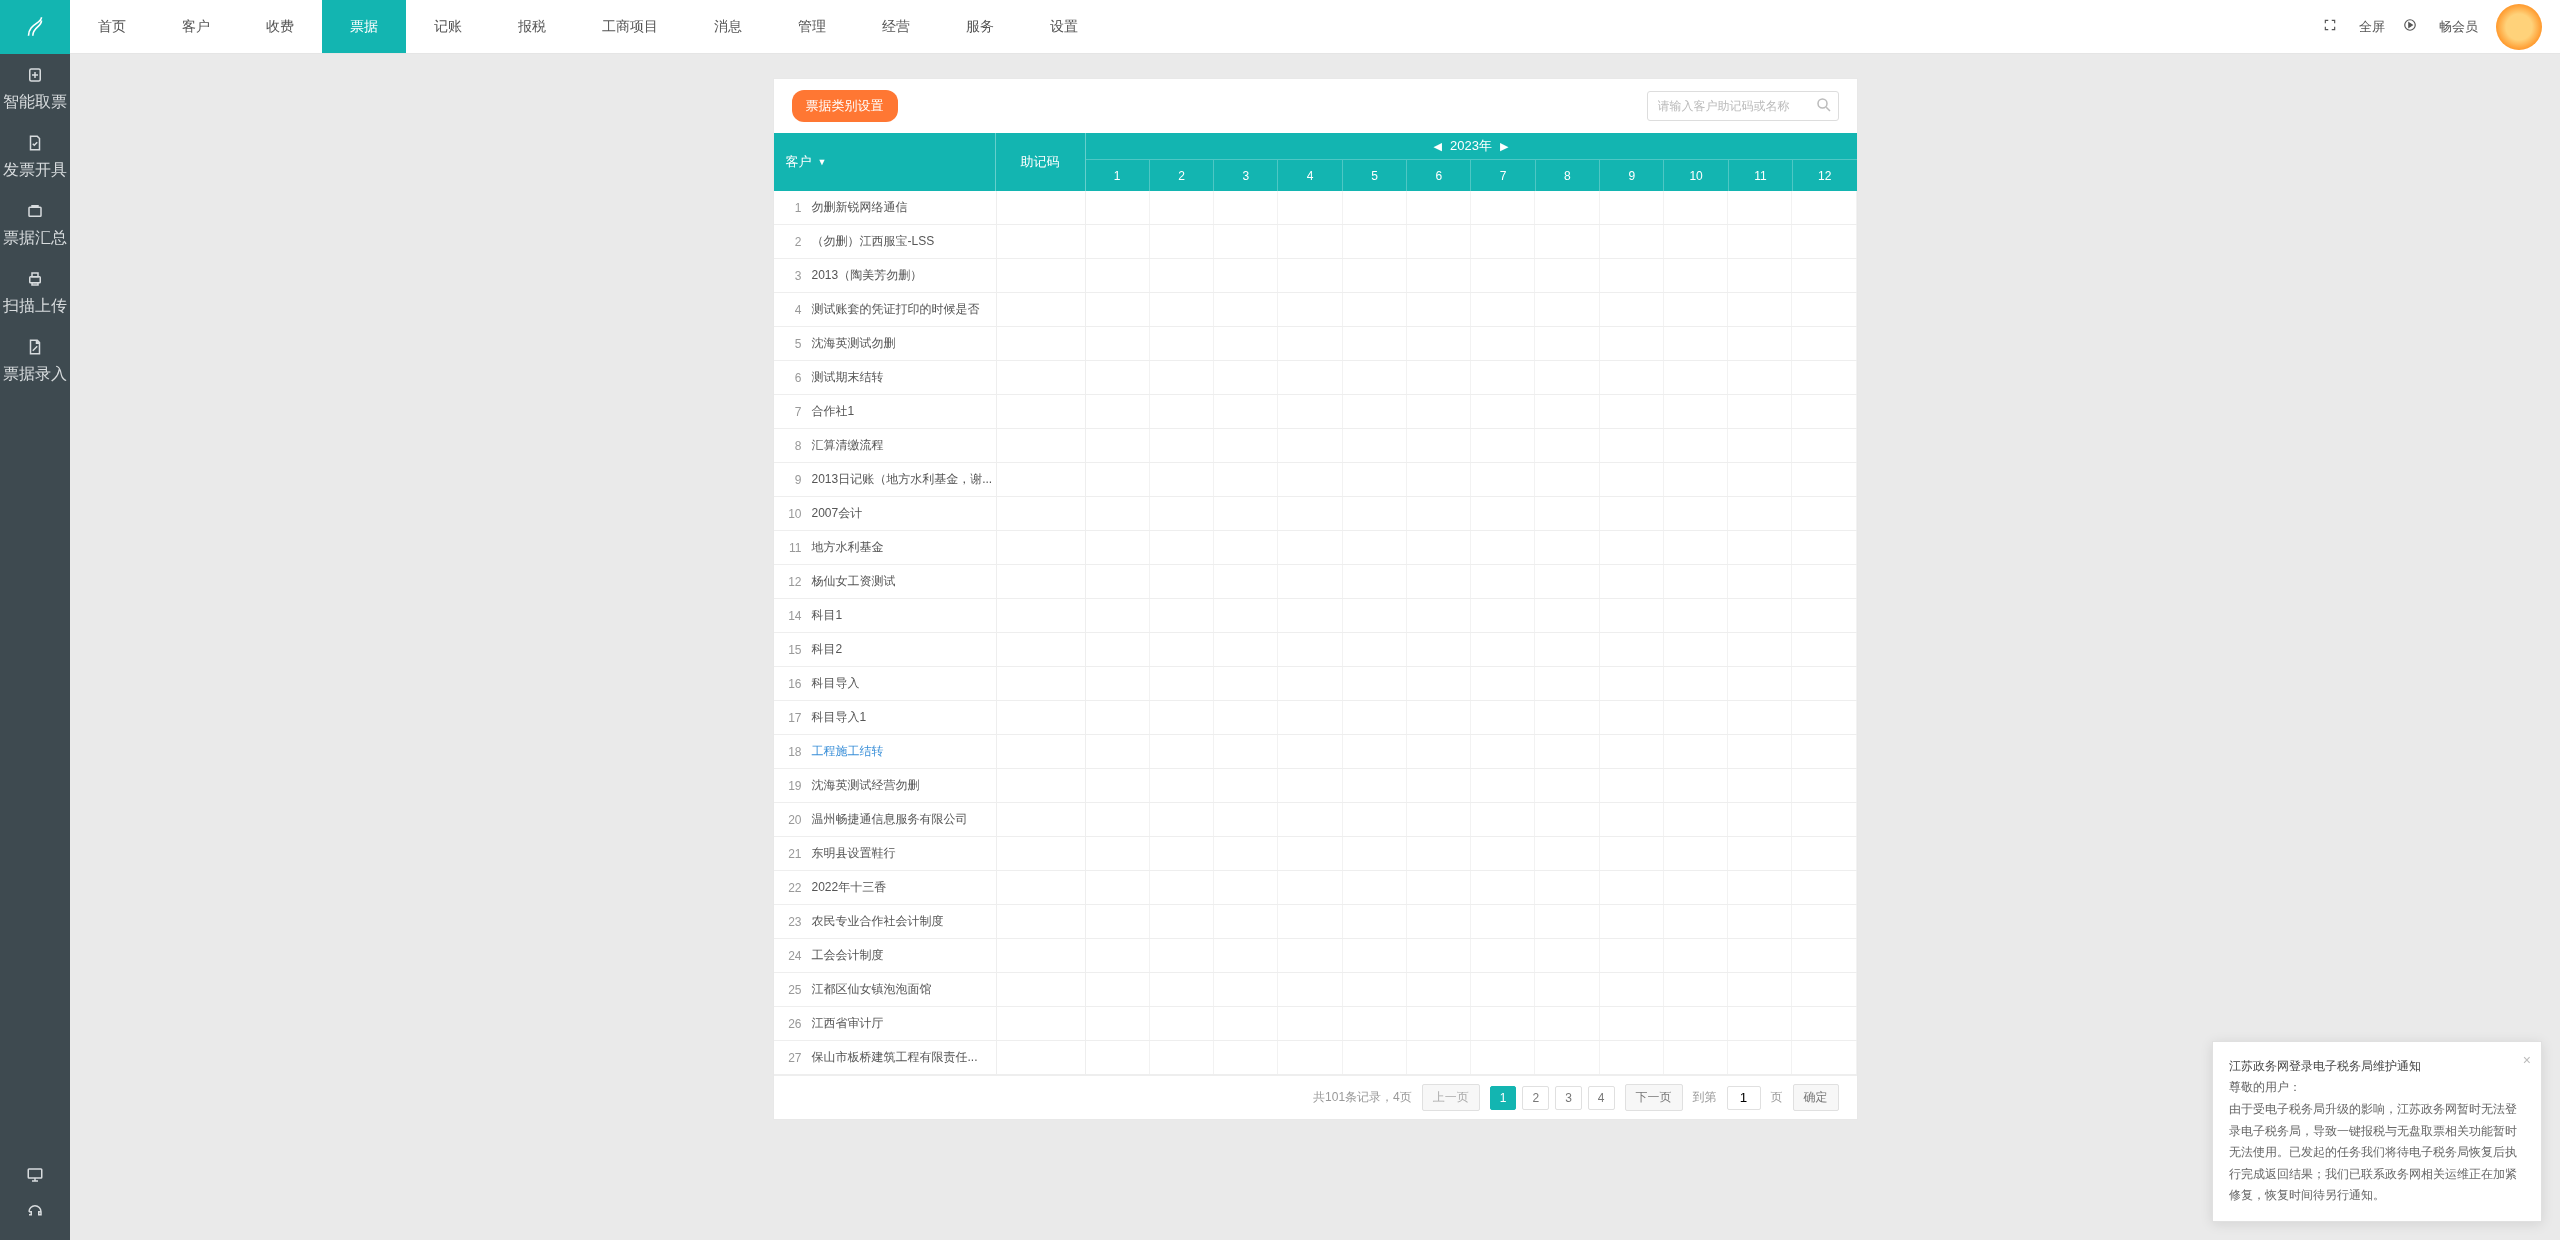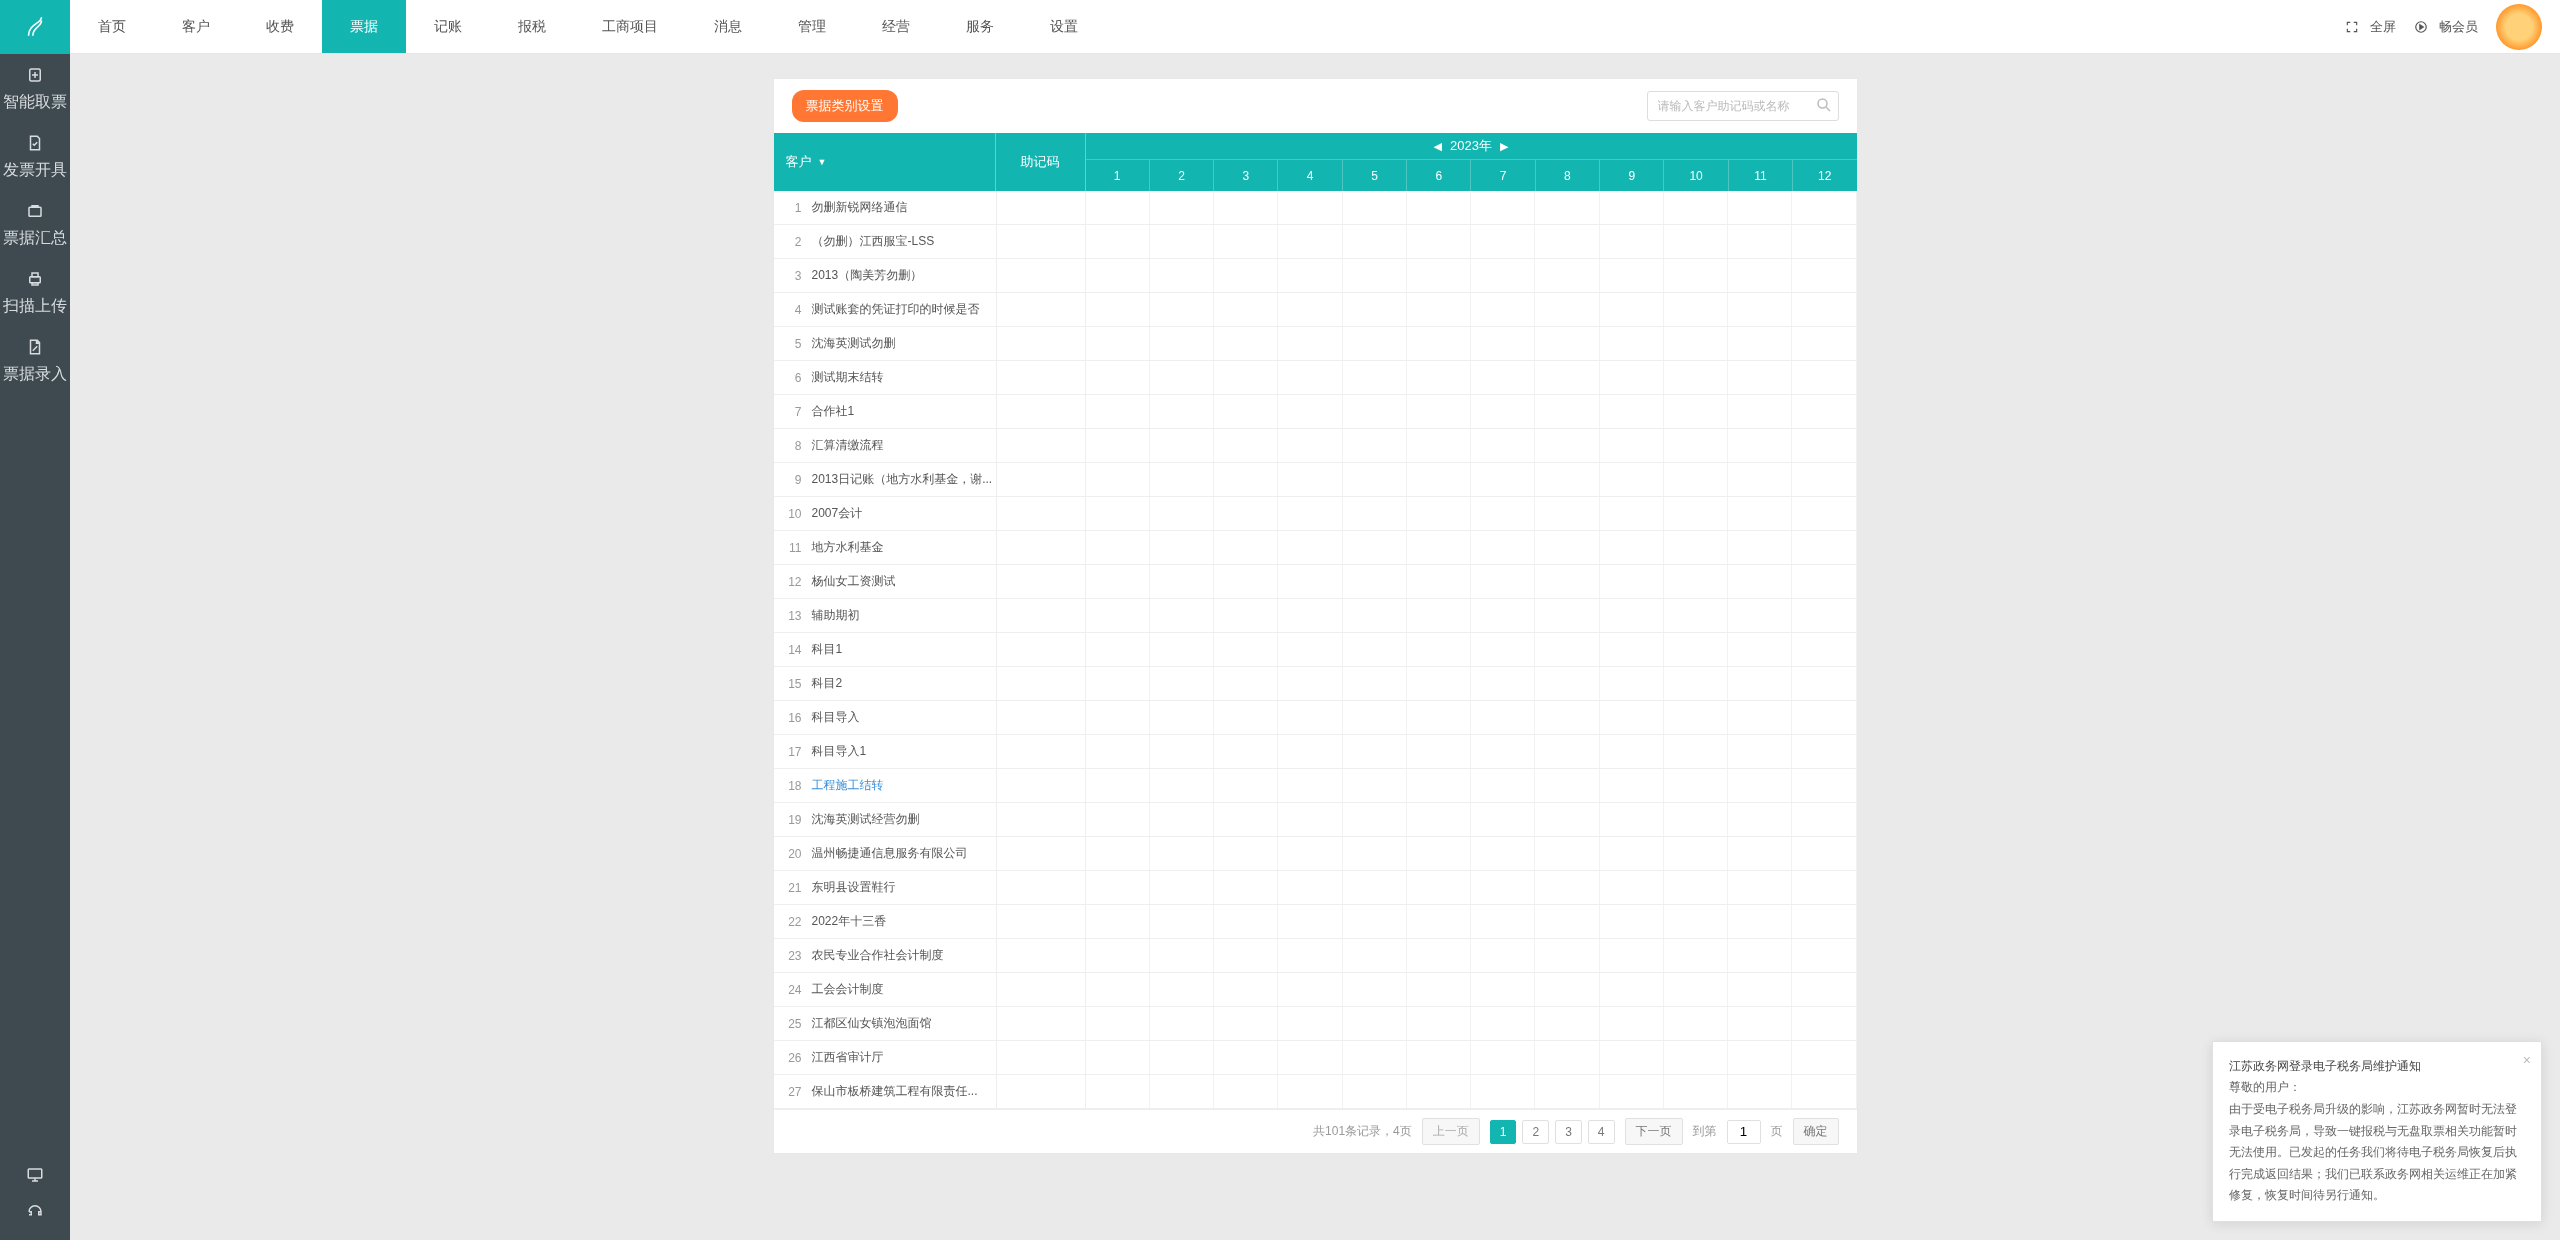--- a/index.html
+++ b/index.html
@@ -4,21 +4,21 @@
 <style>
 *{box-sizing:border-box;margin:0;padding:0}
 body{font-family:"Microsoft YaHei",Arial,sans-serif;font-size:12px;color:#333;background:#eaeaea;width:2560px;height:1240px;overflow:hidden;position:relative}
 .topbar{height:54px;background:#fff;display:flex;align-items:center;border-bottom:1px solid #e5e5e5;position:relative}
 .logo-area{width:70px;height:54px;background:#13b5b1;display:flex;align-items:center;justify-content:center}
 .logo-area svg{width:26px;height:26px}
 .topnav{display:flex;height:100%;align-items:stretch}
 .topnav-item{padding:8px 28px;display:flex;align-items:center;color:#555;cursor:pointer;font-size:14px}
 .topnav-item.active{background:#13b5b1;color:#fff}
 .top-right{position:absolute;right:18px;display:flex;align-items:center;gap:18px}
-.tr-item{display:flex;align-items:center;gap:11px;color:#555;cursor:pointer;font-size:13px}
+.tr-item{display:flex;align-items:flex-start;gap:22px;color:#555;cursor:pointer;font-size:13px}
 .avatar{width:46px;height:46px;border-radius:50%;background:radial-gradient(circle,#ffd27a 40%,#ff9a2e 70%);display:inline-block}
 .sidebar{position:absolute;top:54px;left:0;width:70px;bottom:0;background:#3e4a50}
 .side-item{height:68px;color:#d8dcde;display:flex;flex-direction:column;align-items:center;justify-content:center;gap:6px;cursor:pointer;font-size:16px}
 .side-icon{width:22px;height:22px;display:flex;align-items:center;justify-content:center}
 .side-bottom{position:absolute;bottom:20px;left:0;right:0;display:flex;flex-direction:column;align-items:center;gap:18px;color:#d8dcde}
 .main{position:absolute;top:54px;left:70px;right:0;bottom:0;display:flex;justify-content:center;align-items:flex-start;padding-top:24px}
 .card{width:1085px;background:#fff;border:1px solid #e8e8e8;display:flex;flex-direction:column}
 .card-top{height:54px;display:flex;align-items:center;justify-content:space-between;padding:0 18px}
 .btn-orange{background:#ff7733;color:#fff;padding:7px 14px;border-radius:12px;font-size:13px;cursor:pointer}
 .search{position:relative;width:192px}
@@ -400,37 +400,20 @@
           <div class="cell-month"></div>
           <div class="cell-month"></div>
           <div class="cell-month"></div>
           <div class="cell-month"></div>
           <div class="cell-month"></div>
           <div class="cell-month"></div>
           <div class="cell-month"></div>
           <div class="cell-month"></div>
         </div>
         <div class="row">
-          <div class="cell-idx">13</div>
-          <div class="cell-name">辅助期初</div>
-          <div class="cell-code"></div>
-          <div class="cell-month"></div>
-          <div class="cell-month"></div>
-          <div class="cell-month"></div>
-          <div class="cell-month"></div>
-          <div class="cell-month"></div>
-          <div class="cell-month"></div>
-          <div class="cell-month"></div>
-          <div class="cell-month"></div>
-          <div class="cell-month"></div>
-          <div class="cell-month"></div>
-          <div class="cell-month"></div>
-          <div class="cell-month"></div>
-        </div>
-        <div class="row">
           <div class="cell-idx">14</div>
           <div class="cell-name">科目1</div>
           <div class="cell-code"></div>
           <div class="cell-month"></div>
           <div class="cell-month"></div>
           <div class="cell-month"></div>
           <div class="cell-month"></div>
           <div class="cell-month"></div>
           <div class="cell-month"></div>
           <div class="cell-month"></div>

